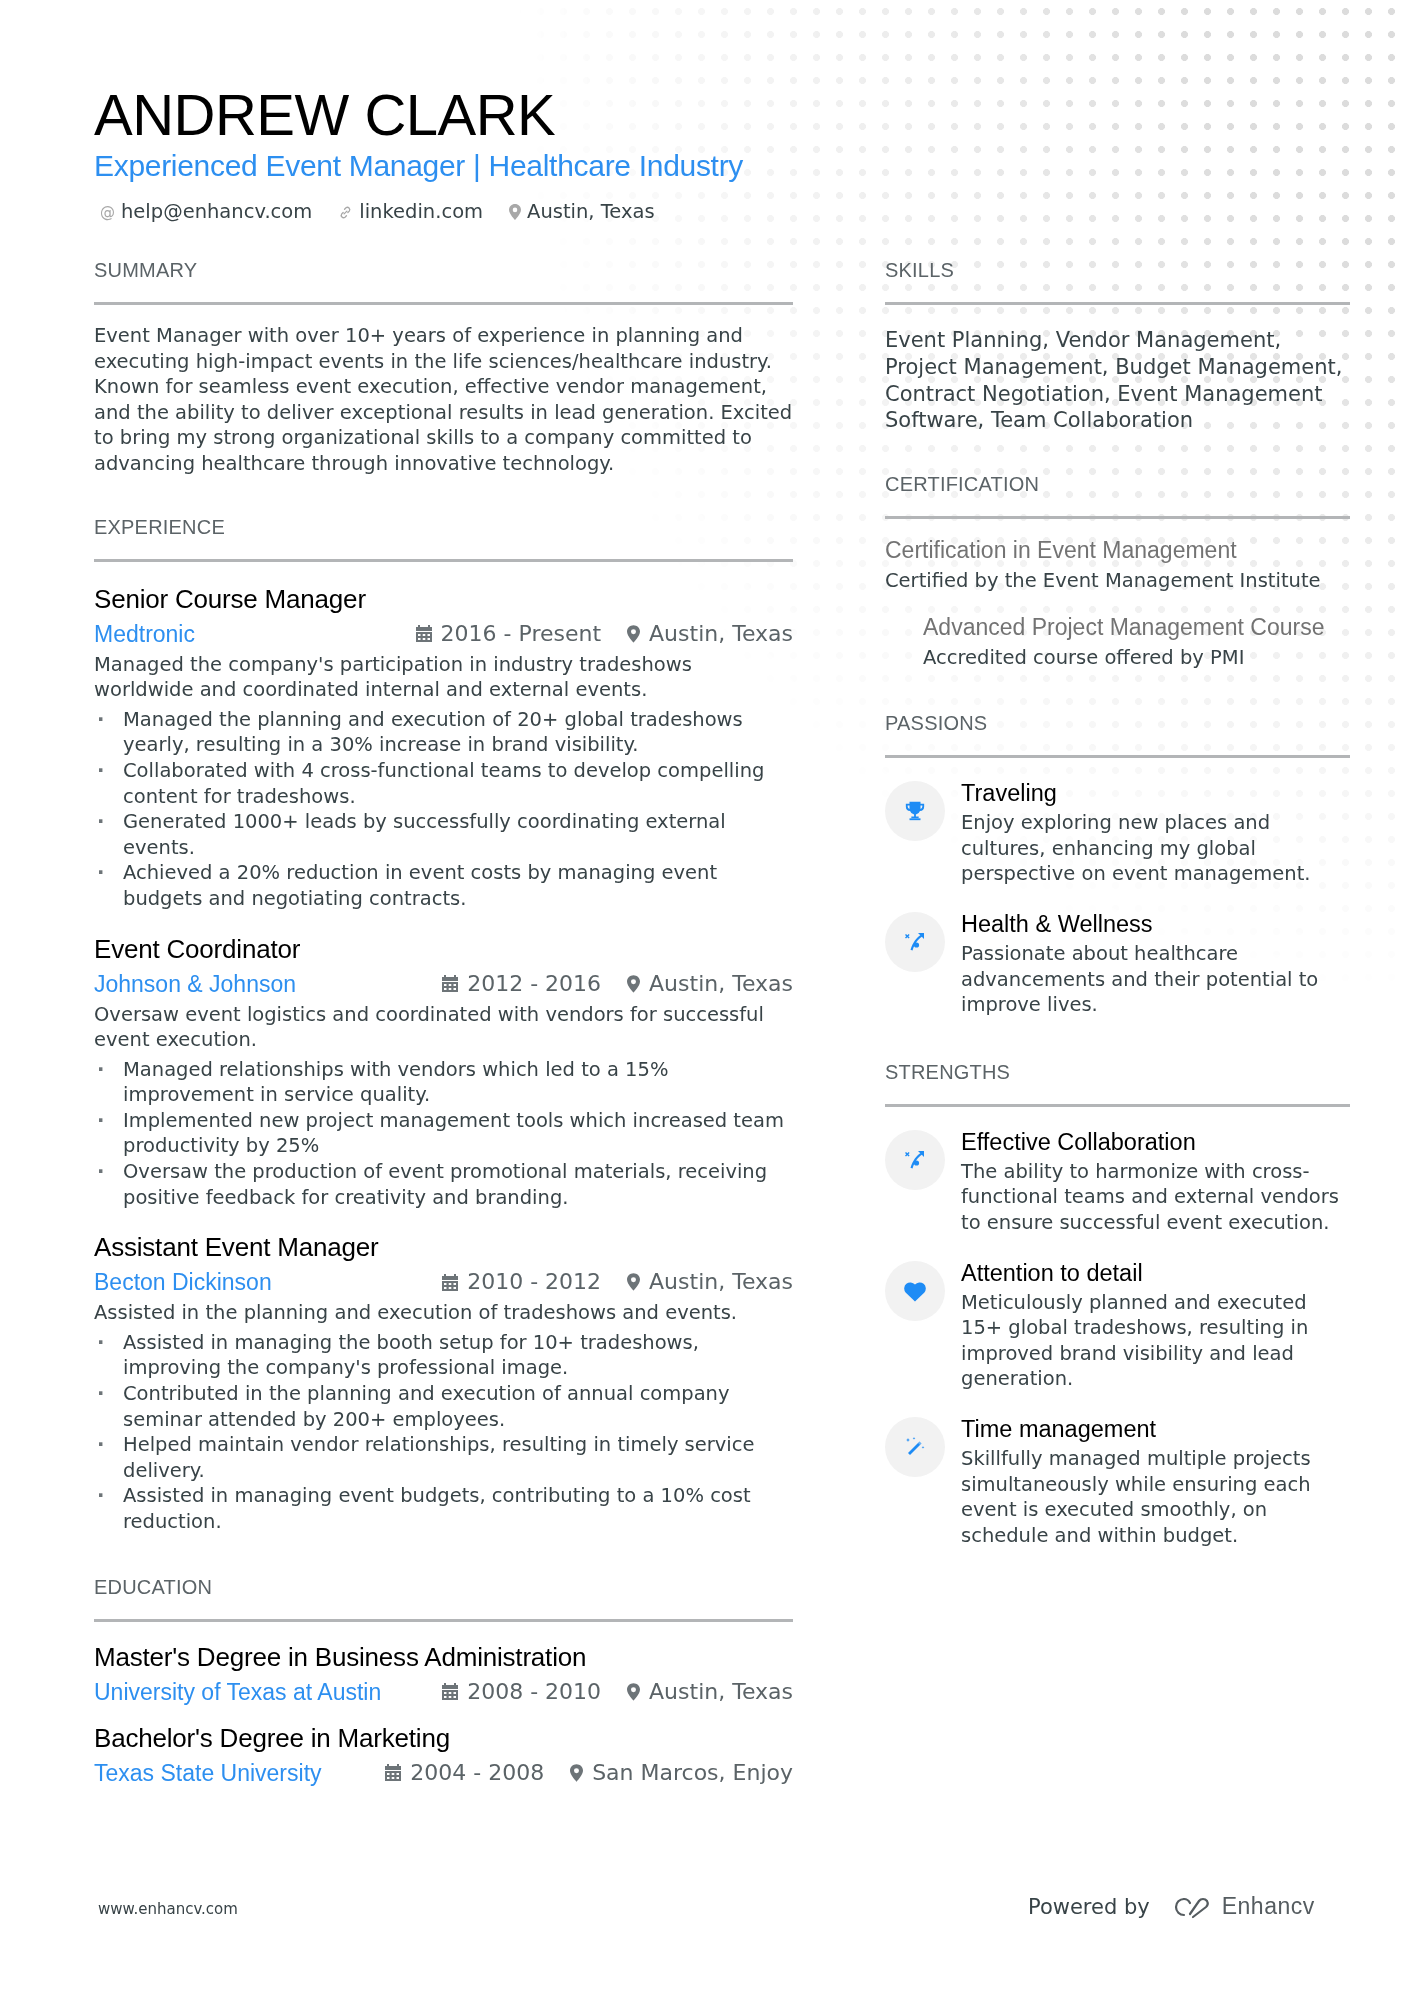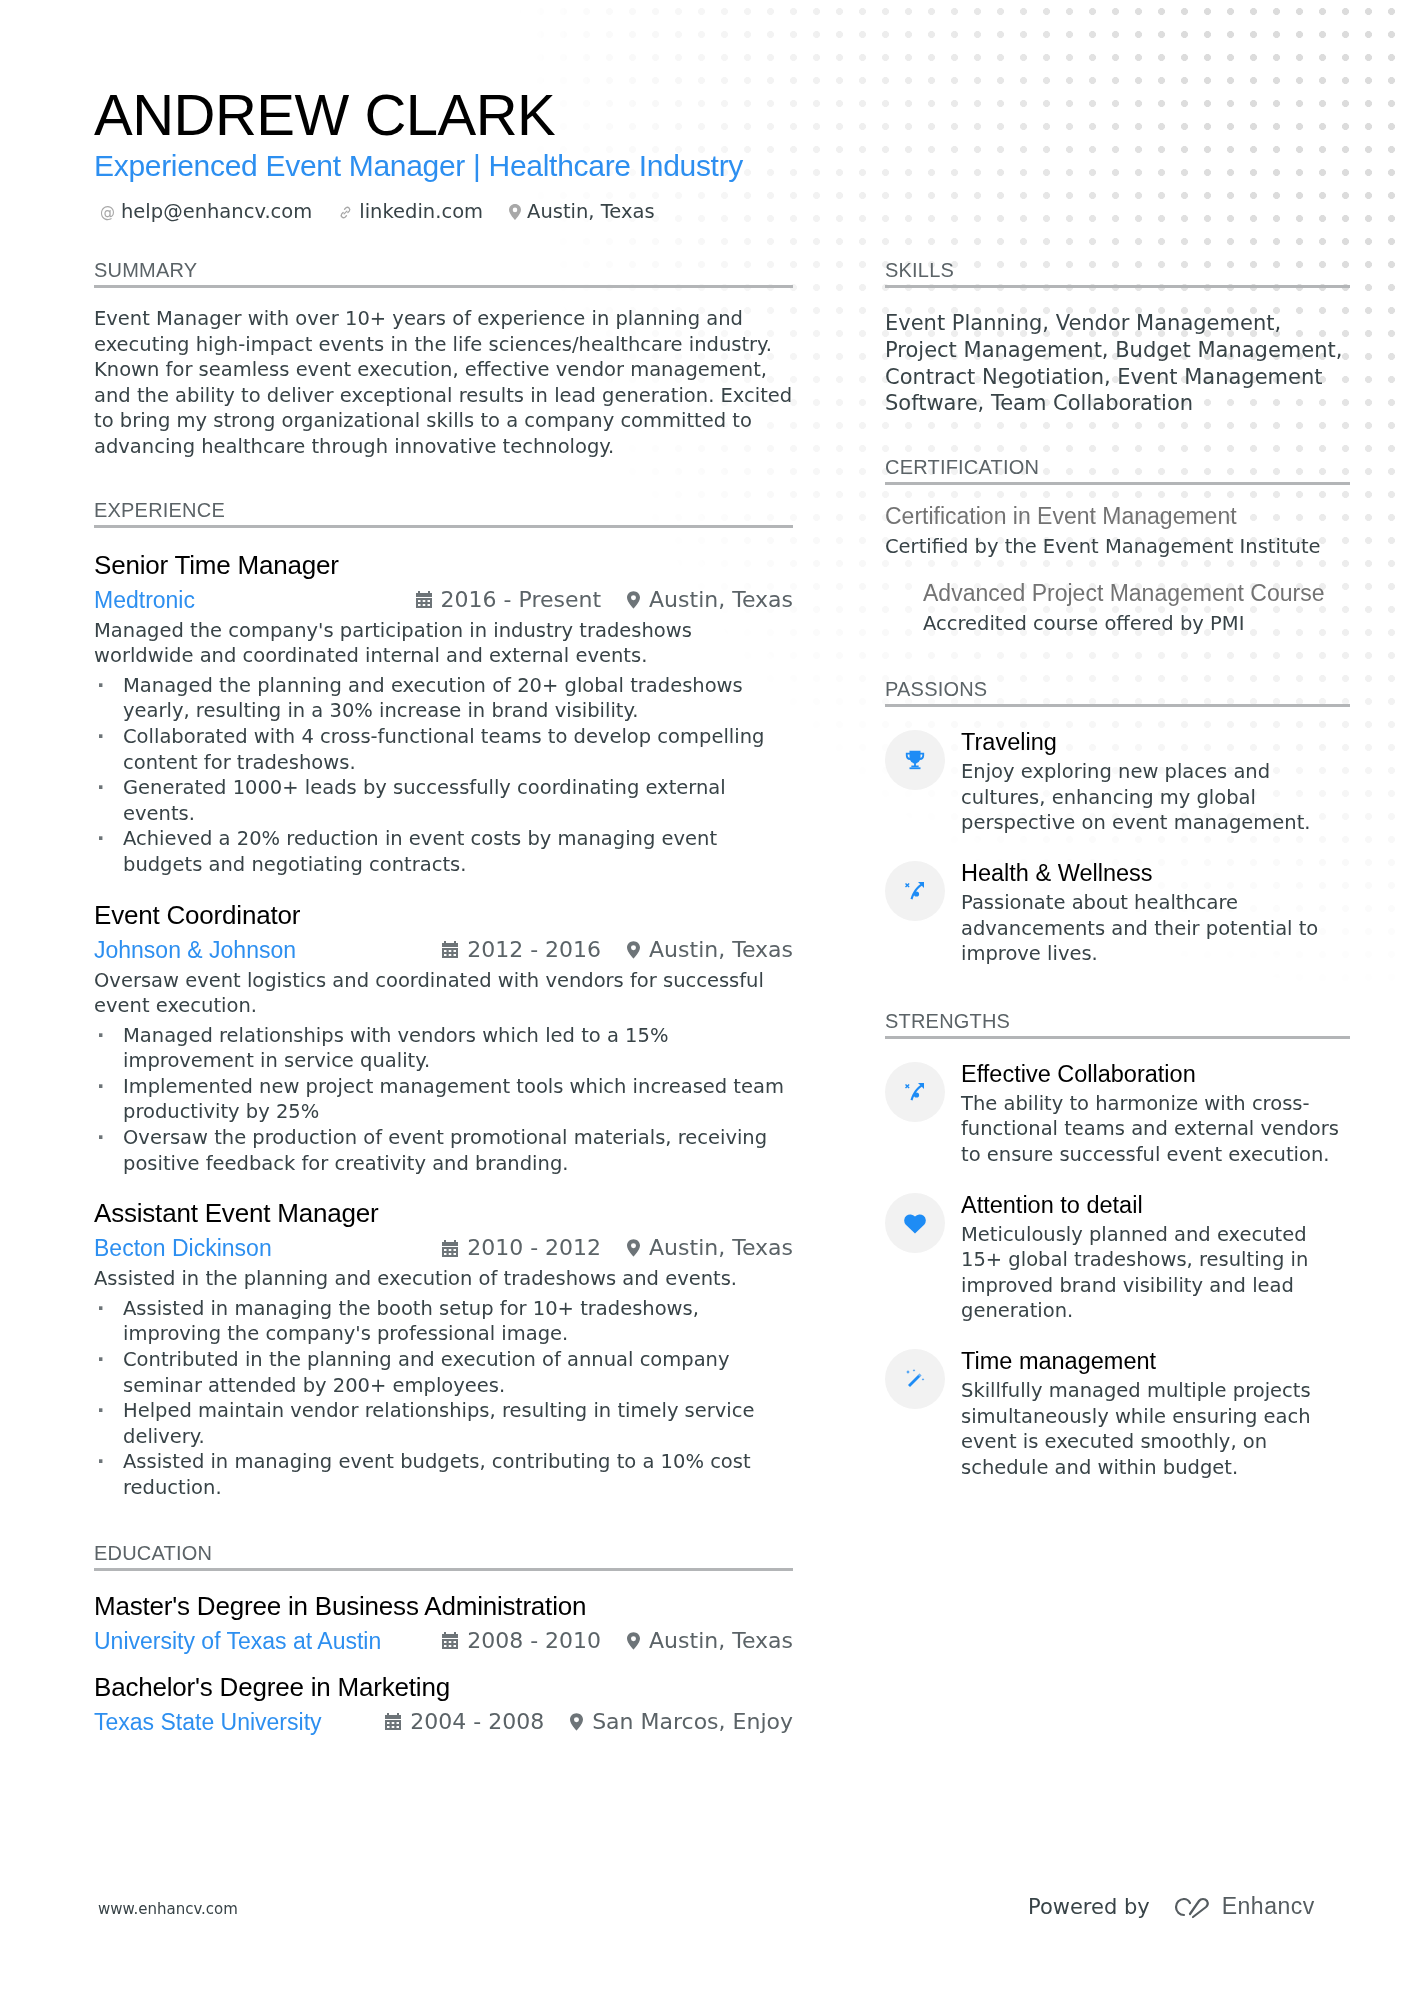--- a/index.html
+++ b/index.html
@@ -17,21 +17,21 @@
 
   .name { position: absolute; left: 94px; top: 84px; font-family: "Liberation Sans", sans-serif; font-size: 58px; color: #000; letter-spacing: -0.5px; line-height: 62px; }
   .title { position: absolute; left: 94px; top: 148px; font-family: "Liberation Sans", sans-serif; font-size: 30px; color: #2d8ff0; line-height: 36px; letter-spacing: -0.3px; }
   .contacts { position: absolute; left: 100px; top: 199px; display: flex; gap: 26px; font-size: 19.5px; color: #384347; line-height: 26px; }
   .contact { display: flex; align-items: center; gap: 6px; }
   .contact .ic { color: #a8a8a8; font-size: 15px; display: inline-flex; align-items: center; }
 
   .col-left { position: absolute; left: 94px; top: 258px; width: 699px; }
   .col-right { position: absolute; left: 885px; top: 258px; width: 465px; }
 
-  .sec-h { font-family: "Liberation Sans", sans-serif; font-size: 20px; color: #5b6367; letter-spacing: 0.2px; line-height: 24px; padding-bottom: 3px; border-bottom: 3px solid #b3b5b7; }
+  .sec-h { font-family: "Liberation Sans", sans-serif; font-size: 20px; color: #5b6367; letter-spacing: 0.2px; line-height: 24px; padding-bottom: 20px; border-bottom: 3px solid #b3b5b7; }
   .body-txt { font-size: 19.5px; line-height: 25.6px; color: #384347; }
 
   .summary-text { margin-top: 18px; }
   .exp-h { margin-top: 38px; }
   .job { margin-top: 20px; }
   .job:first-of-type { margin-top: 18px; }
   .job-title { font-family: "Liberation Sans", sans-serif; font-size: 26px; color: #000; line-height: 34px; letter-spacing: -0.2px; }
   .job-meta { display: flex; justify-content: space-between; align-items: center; margin-top: 3px; line-height: 30px; }
   .company { font-family: "Liberation Sans", sans-serif; font-size: 23px; color: #2d8ff0; }
   .meta-right { display: flex; gap: 26px; font-size: 22px; color: #5b6367; }
@@ -101,21 +101,21 @@
     </div>
   </div>
 
   <div class="col-left">
     <div class="sec-h">SUMMARY</div>
     <p class="body-txt summary-text">Event Manager with over 10+ years of experience in planning and executing high-impact events in the life sciences/healthcare industry. Known for seamless event execution, effective vendor management, and the ability to deliver exceptional results in lead generation. Excited to bring my strong organizational skills to a company committed to advancing healthcare through innovative technology.</p>
 
     <div class="sec-h exp-h">EXPERIENCE</div>
 
     <div class="job">
-      <div class="job-title">Senior Time Manager</div>
+      <div class="job-title">Senior Course Manager</div>
       <div class="job-meta">
         <span class="company">Medtronic</span>
         <span class="meta-right">
           <span class="meta-item">
             <svg width="16" height="17" viewBox="0 0 16 17">
                 <rect x="2" y="0" width="2" height="3"></rect>
                 <rect x="12" y="0" width="2" height="3"></rect>
                 <rect x="0" y="2" width="16" height="4"></rect>
                 <path d="M0 7h16v10H0z M2 9v2h2.5V9z M6.7 9v2h2.6V9z M11.5 9v2H14V9z M2 13v2h2.5v-2z M6.7 13v2h2.6v-2z M11.5 13v2H14v-2z" fill-rule="evenodd"></path>
               </svg>

